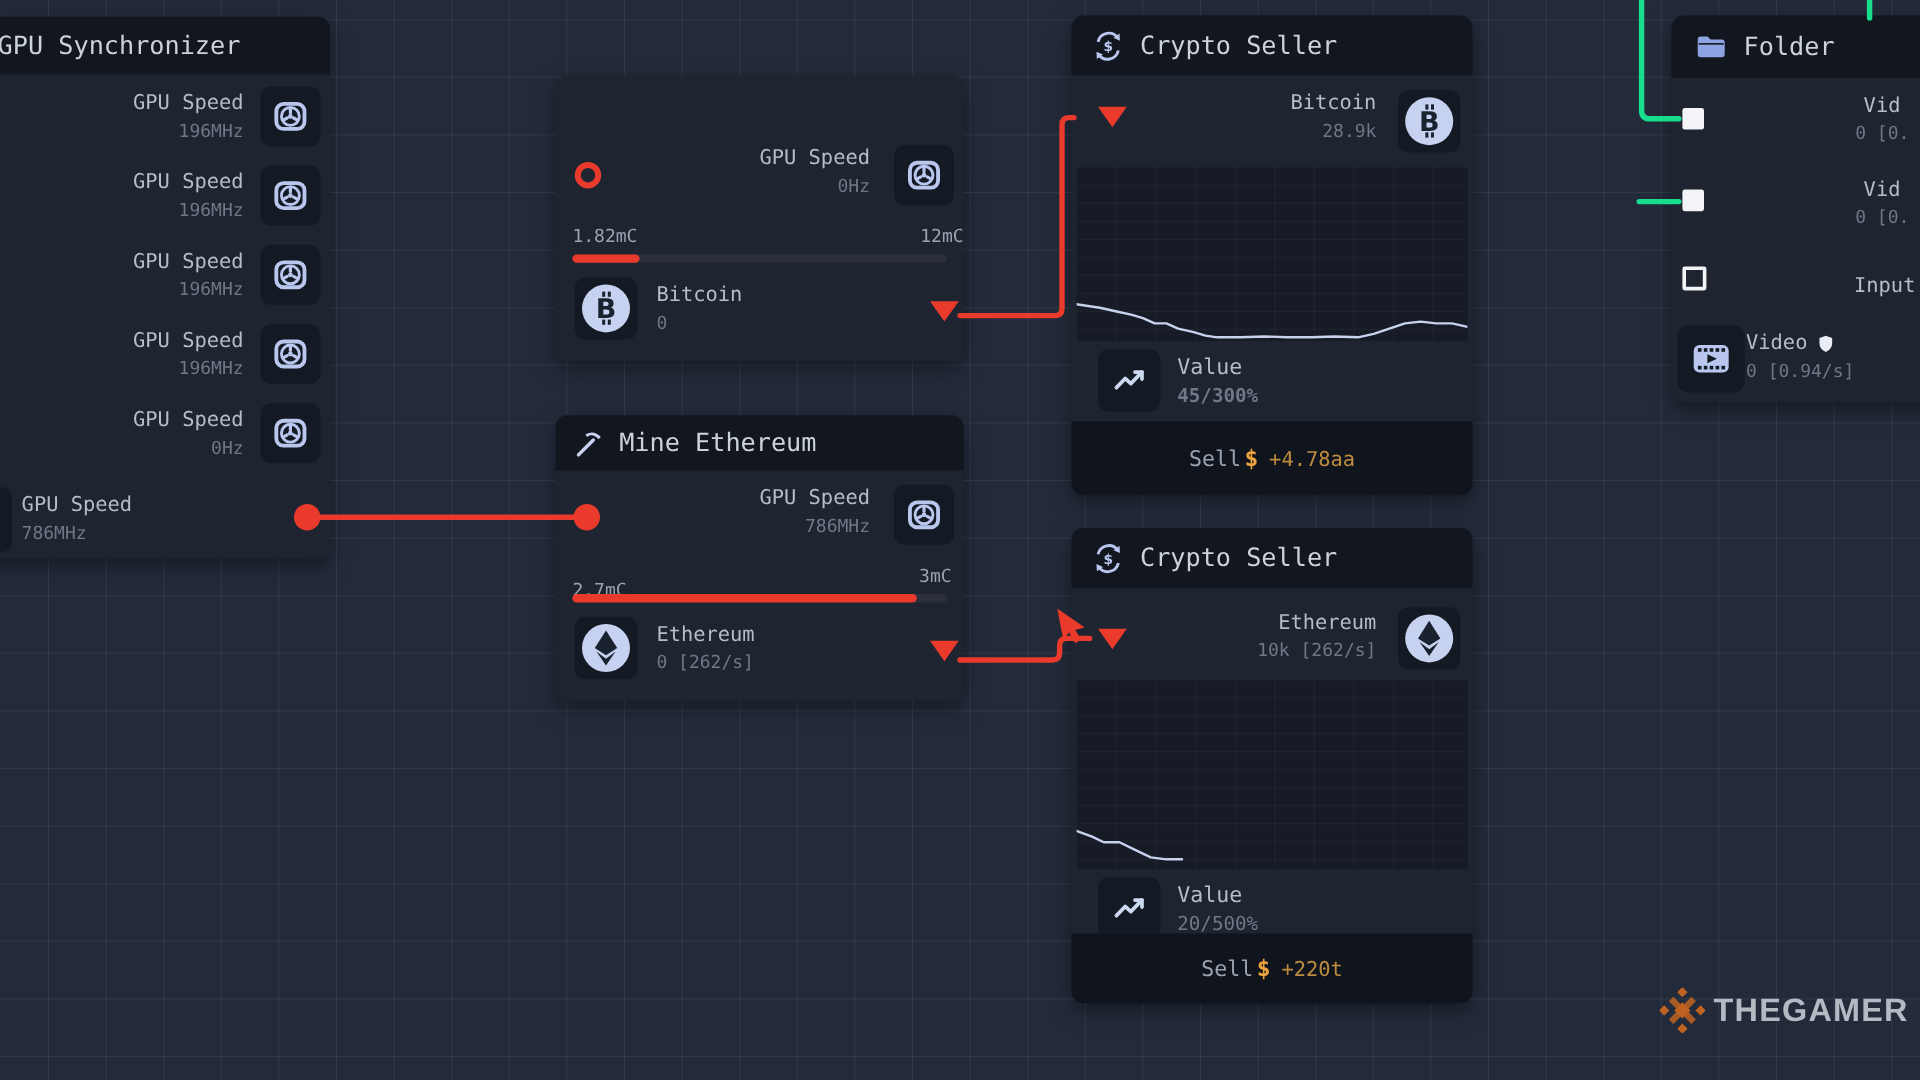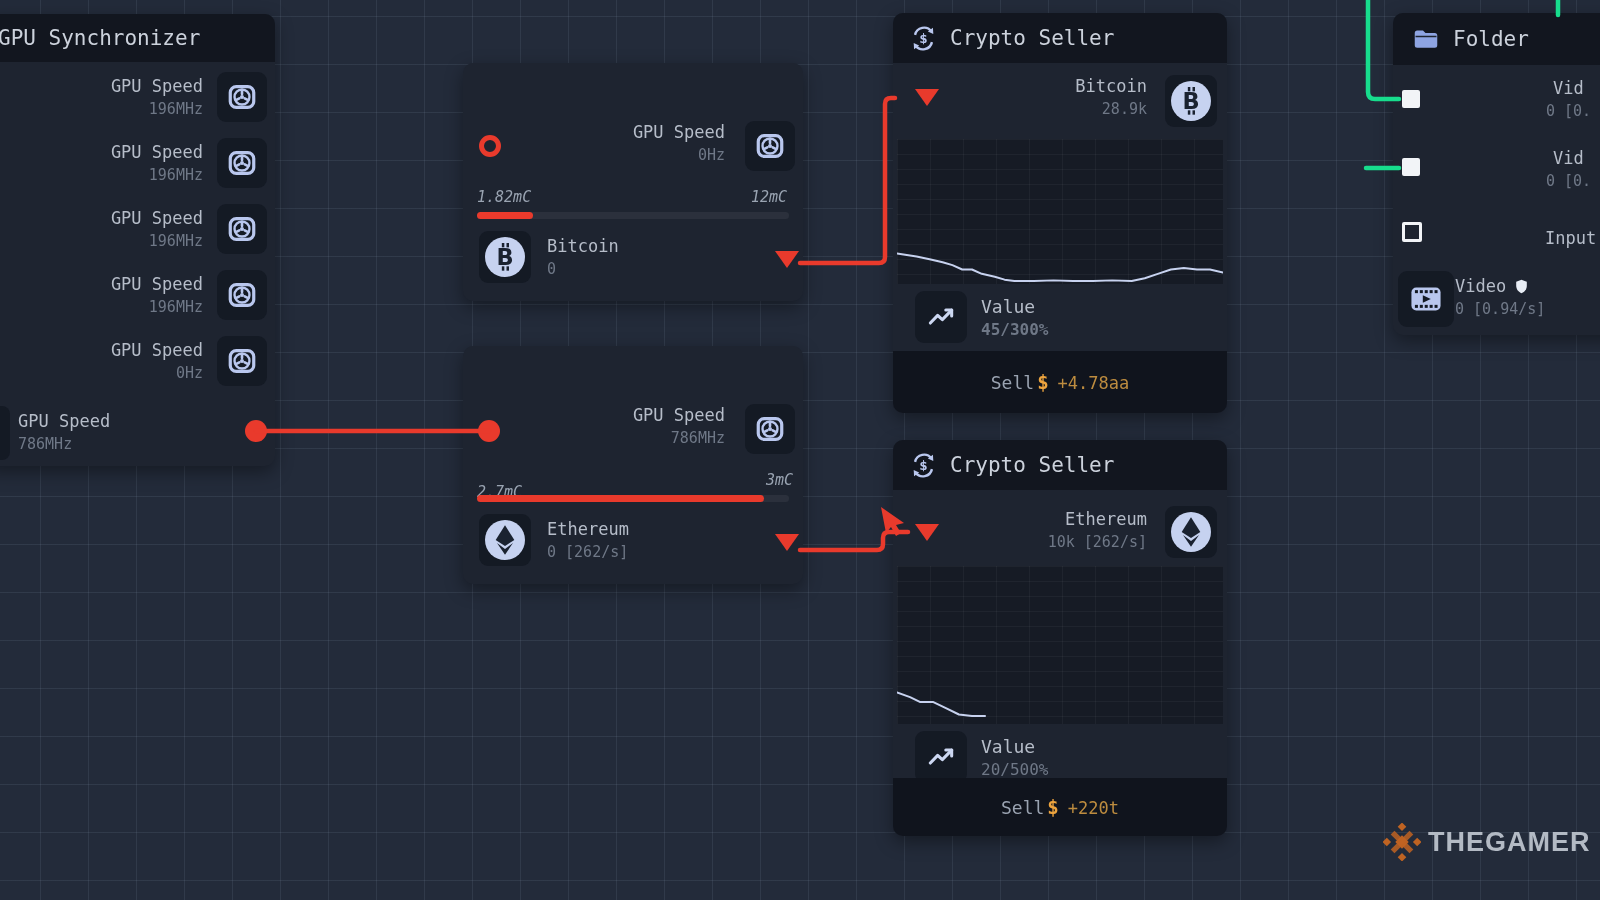--- a/index.html
+++ b/index.html
@@ -23,21 +23,21 @@
   .lbl{color:var(--text-primary);font-size:17px;line-height:22px;white-space:nowrap;}
   .val{color:var(--text-secondary);font-size:15px;line-height:20px;margin-top:2px;white-space:nowrap;}
   .tr{text-align:right;}
   .coin{border-radius:50%;background:var(--coin);display:flex;align-items:center;justify-content:center;}
   .port-dot{width:22px;height:22px;border-radius:50%;background:var(--wire-red);position:absolute;}
   .port-ring{width:12px;height:12px;border-radius:50%;border:5px solid var(--wire-red);position:absolute;}
   .port-tri{width:0;height:0;border-left:12px solid transparent;border-right:12px solid transparent;
     border-top:17px solid var(--wire-red);position:absolute;}
   .port-sq{width:18px;height:18px;background:var(--white);border-radius:2px;position:absolute;}
   .port-sq.hollow{background:transparent;border:3px solid var(--white);width:14px;height:14px;}
-  .plabel{position:absolute;font-size:15px;color:#9aa4b2;font-style:italic;}
+  .plabel{position:absolute;font-size:15px;color:#9aa4b2;}
   .ptrack{position:absolute;height:7px;border-radius:4px;background:rgba(255,255,255,.06);}
   .pfill{height:100%;border-radius:4px;background:var(--wire-red);}
   .chart{position:absolute;background-color:var(--chart-bg);
     background-image:
       linear-gradient(rgba(255,255,255,.04) 1px,transparent 1px),
       linear-gradient(90deg,rgba(255,255,255,.04) 1px,transparent 1px);
     background-size:33px 15px;overflow:hidden;}
   .chart svg{position:absolute;inset:0;width:100%;height:100%;}
   .chart polyline{fill:none;stroke:var(--chart-line);stroke-width:2;vector-effect:non-scaling-stroke;
     stroke-linejoin:round;stroke-linecap:round;}
@@ -185,21 +185,21 @@
         <circle cx="12" cy="12" r="5.6" stroke-width="1.8"></circle>
         <circle cx="12" cy="12" r="1.5" fill="currentColor" stroke="none"></circle>
         <g stroke-width="2" stroke-linecap="round">
           <path d="M12 9.8 L12 6.8"></path>
           <path d="M14 13 L16.6 14.4"></path>
           <path d="M10 13 L7.4 14.4"></path>
         </g>
       </svg>
   </div>
   <div class="plabel" style="left:14px;top:125px;">1.82mC</div>
-  <div class="plabel" style="right:16px;top:125px;">12mC</div>
+  <div class="plabel" style="right:0;top:125px;">12mC</div>
   <div class="ptrack" style="left:14px;right:14px;top:149px;">
     <div class="pfill" style="width: 18%;"></div>
   </div>
   <div class="iconbox abs" style="left:16px;top:168px;width:52px;height:52px;">
     <div class="coin" style="width:40px;height:40px;">
       <svg width="40" height="40" viewBox="0 0 24 24">
           <text x="12" y="16.8" font-size="13.5" font-weight="bold" text-anchor="middle" fill="var(--coin-symbol)" font-family="DejaVu Sans,sans-serif">B</text>
           <rect x="10.1" y="3.6" width="1.5" height="2.6" fill="var(--coin-symbol)"></rect>
           <rect x="12.9" y="3.6" width="1.5" height="2.6" fill="var(--coin-symbol)"></rect>
           <rect x="10.1" y="17.6" width="1.5" height="2.6" fill="var(--coin-symbol)"></rect>
@@ -208,20 +208,27 @@
     </div>
   </div>
   <div class="abs" style="left:84px;top:172px;">
     <div class="lbl">Bitcoin</div>
     <div class="val">0</div>
   </div>
   <div class="port-tri" style="left:312px;top:188px;"></div>
 </div>
 
 <div class="node" style="left:463px;top:346px;width:340px;height:238px;">
+  <div class="hdr" style="height:46px;">
+    <svg width="27" height="27" viewBox="0 0 24 24" fill="none" stroke="#c7d3ee">
+        <path d="M4.5 20.5 L15.5 9.5" stroke-width="2.6" stroke-linecap="round"></path>
+        <path d="M9.5 5.5 C13.5 2.8 18 3.6 21 7.2 L19.3 8.9 C16.6 5.8 13 5.2 11.2 7.2 Z" fill="#c7d3ee" stroke="none"></path>
+      </svg>
+    <span>Mine Ethereum</span>
+  </div>
   <div class="port-dot" style="left:15px;top:74px;"></div>
   <div class="abs tr" style="right:78px;top:58px;">
     <div class="lbl">GPU Speed</div>
     <div class="val">786MHz</div>
   </div>
   <div class="iconbox abs" style="right:8px;top:58px;width:50px;height:50px;">
     <svg width="32" height="32" viewBox="0 0 24 24" fill="none" stroke="currentColor">
         <rect x="3.2" y="4.2" width="17.6" height="15.6" rx="4.5" stroke-width="2.4"></rect>
         <circle cx="12" cy="12" r="5.6" stroke-width="1.8"></circle>
         <circle cx="12" cy="12" r="1.5" fill="currentColor" stroke="none"></circle>

